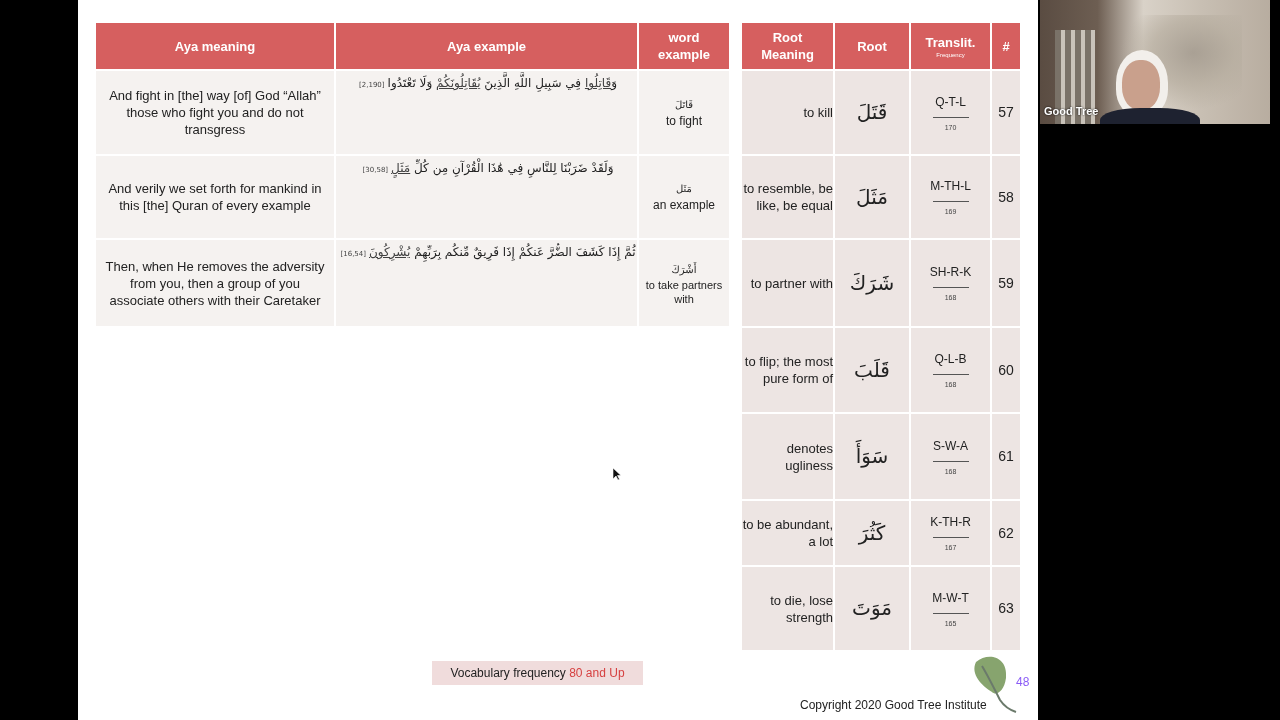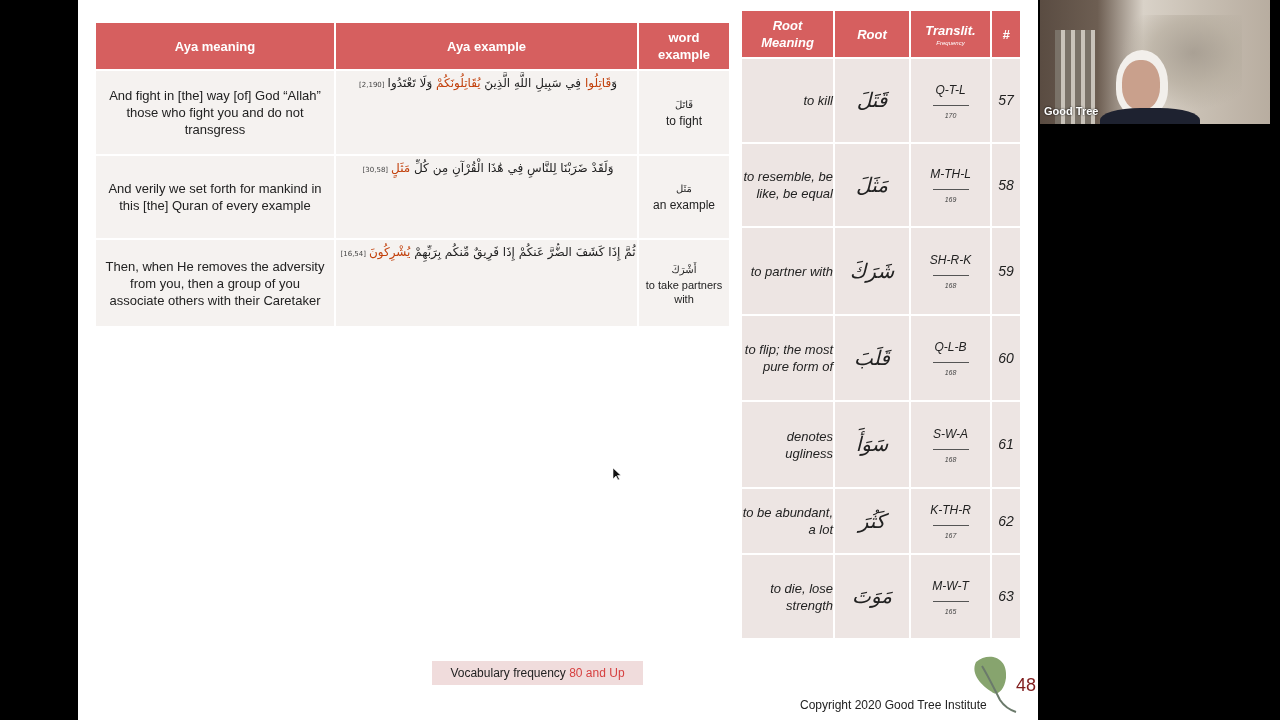--- a/index.html
+++ b/index.html
@@ -21,48 +21,48 @@
     background: #f5f2f0; color: #222; text-align: center; vertical-align: middle;
     font-size: 13px; line-height: 17px;
   }
   #left-table { left: 16px; top: 21px; }
   #left-table th { height: 46px; }
   #left-table td.meaning { width: 238px; padding: 0 6px; }
   #left-table td.aya { width: 301px; vertical-align: top; padding-top: 4px; }
   #left-table td.word { width: 90px; }
 
   .aya-line { direction: rtl; font-family: "DejaVu Sans", sans-serif; font-size: 12px; color: #222; }
-  .aya-line .hl { color: #c2410c; }
+  .aya-line .hl { color: #404040; text-decoration: underline; }
   .aya-line .ref { font-size: 7px; color: #444; margin: 0 3px; }
 
   .word-ar { font-family: Liberation Sans, sans-serif; font-size: 10px; direction: rtl; display: block; }
   .word-en { font-size: 12px; display: block; }
   .faded { color: #b8b4b2; }
   .word-small { font-size: 11px; line-height: 14px; }
 
   
-  #right-table { left: 662px; top: 9px; font-style: italic; }
+  #right-table { left: 662px; top: 21px; }
   #right-table th { height: 46px; }
   #right-table td { background: #ede5e3; }
   #right-table td.rmeaning { width: 91px; font-size: 13px; text-align: right; }
   #right-table td.root { width: 74px; font-family: "DejaVu Sans", sans-serif; font-size: 20px; }
   #right-table td.translit { width: 79px; font-size: 12px; }
   #right-table td.num { width: 28px; font-size: 14px; }
   .freq-line { display: block; width: 36px; height: 1px; background: #555; margin: 6px auto 5px; }
   .freq-num { display: block; font-size: 7px; color: #444; line-height: 9px; }
   .th-sub { display: block; font-size: 6px; font-weight: normal; line-height: 8px; }
 
   
   .freq-banner {
     position: absolute; left: 354px; top: 661px; width: 211px; height: 24px;
     background: #f0dcdc; font-size: 12px; color: #222; text-align: center; line-height: 24px;
   }
   .freq-banner .accent { color: #d64040; }
   .copyright { position: absolute; left: 722px; top: 698px; font-size: 12px; color: #222; }
-  .page-num { position: absolute; left: 938px; top: 675px; font-size: 18px; color: #7f1d1d; }
+  .page-num { position: absolute; left: 938px; top: 675px; font-size: 12px; color: #8b5cf6; }
   .leaf { position: absolute; left: 890px; top: 650px; width: 60px; height: 65px; }
 
   .cursor { position: absolute; left: 534px; top: 467px; width: 10px; height: 14px; }
 
   
   .webcam {
     position: absolute; left: 1040px; top: 0; width: 230px; height: 124px; overflow: hidden;
     background: linear-gradient(90deg, #5a4c42 0%, #6d5e52 25%, #d9d2c8 45%, #c8bfb3 70%, #b8ada0 100%);
   }
   .webcam .window { position: absolute; left: 15px; top: 30px; width: 40px; height: 94px;

